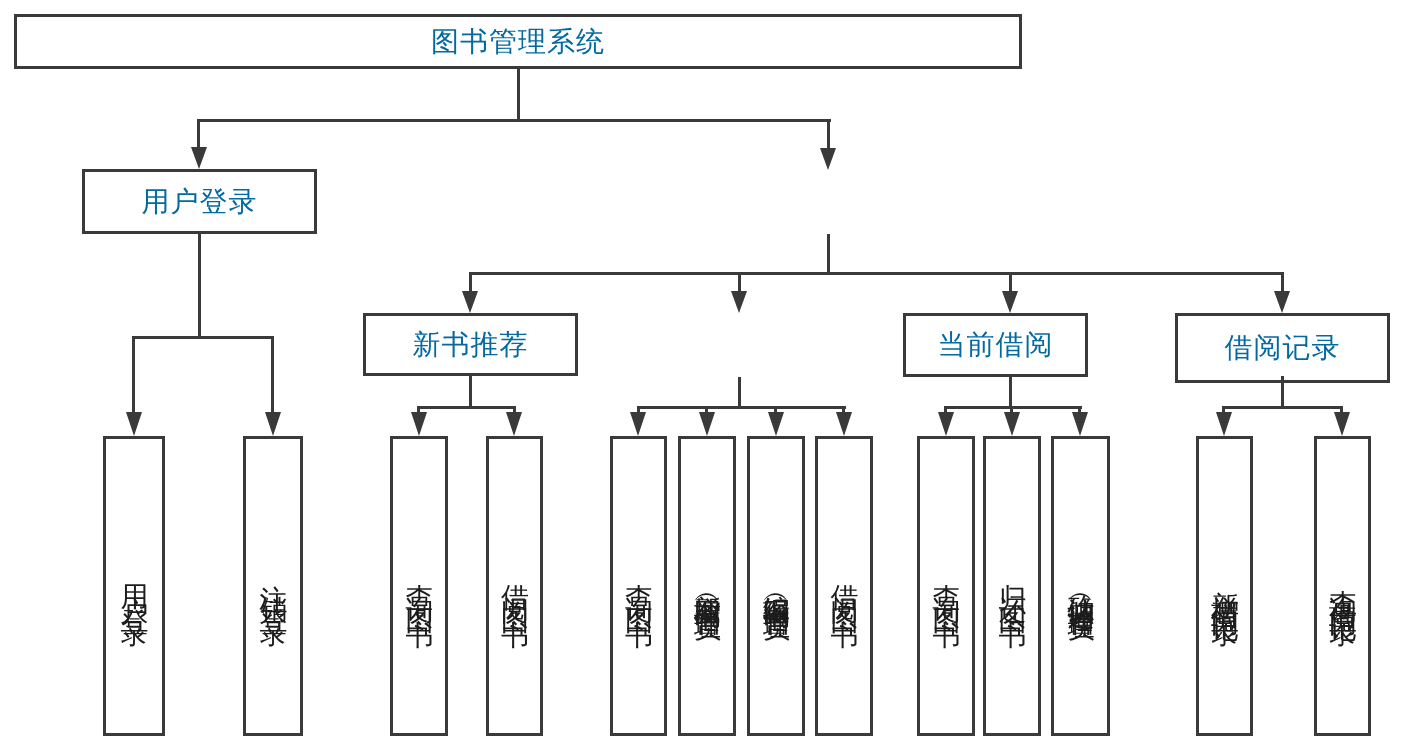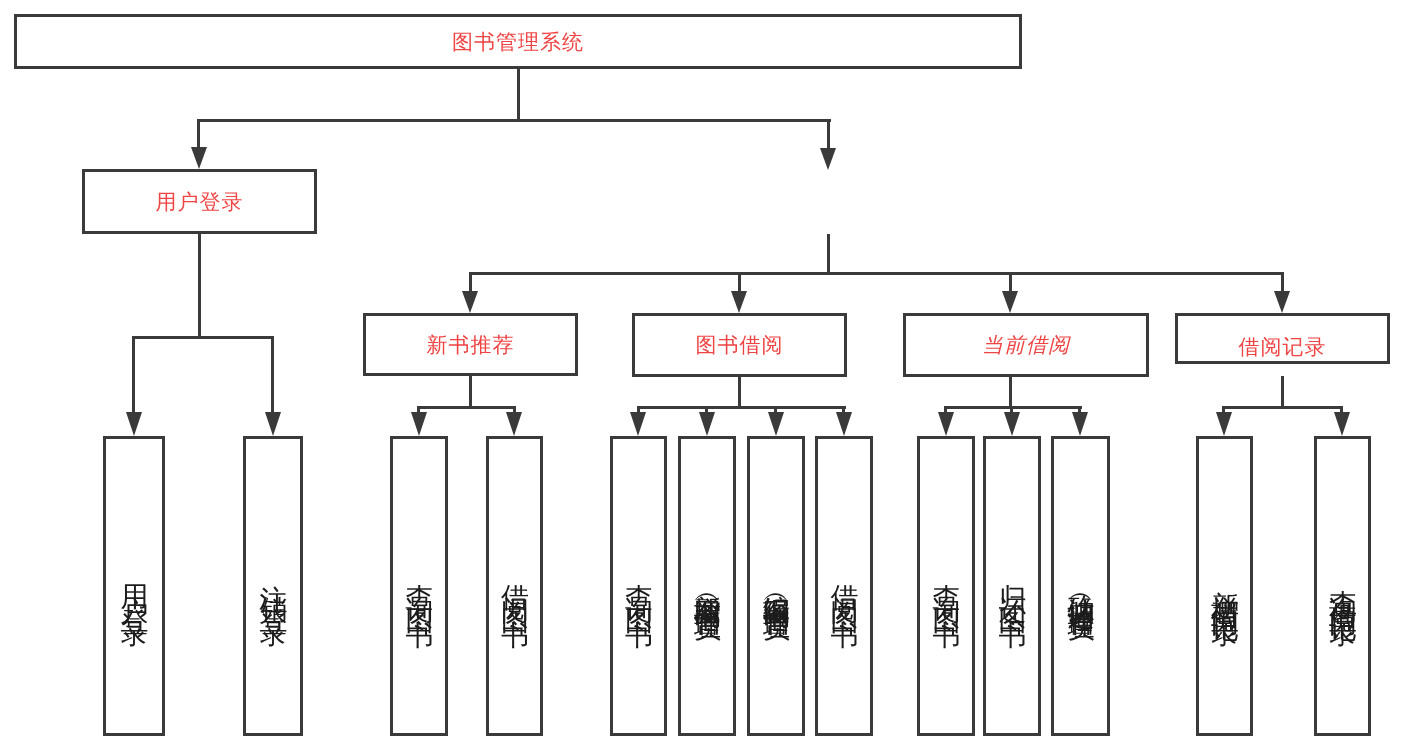--- a/index.html
+++ b/index.html
@@ -13,21 +13,21 @@
   }
   .node{
     position:absolute;
     box-sizing:border-box;
     border:3px solid #3a3a3a;
     background:#ffffff;
     display:flex;
     align-items:center;
     justify-content:center;
   }
-  .h-label{font-size:21px;letter-spacing:1px;color:#ef4444;}
+  .h-label{font-size:28px;letter-spacing:1px;color:#0369a1;}
   .leaf span{
     writing-mode:vertical-rl;
     text-orientation:mixed;
     font-size:28px;
     letter-spacing:12px;
     color:#1c1c1c;
     line-height:1;
   }
   .leaf span.len6{letter-spacing:6px;}
   .leaf span.len9{font-size:27px;letter-spacing:3px;}
@@ -83,27 +83,24 @@
   <div class="vline" style="left:738px;top:272px;height:19px;"></div>
   <div class="arrow" style="left:731px;top:291px;"></div>
   <div class="vline" style="left:1009px;top:272px;height:19px;"></div>
   <div class="arrow" style="left:1002px;top:291px;"></div>
   <div class="vline" style="left:1281px;top:272px;height:19px;"></div>
   <div class="arrow" style="left:1274px;top:291px;"></div>
 
   <div class="node" style="left:363px;top:313px;width:215px;height:63px;">
     <span class="h-label">新书推荐</span>
   </div>
-  <div class="node" style="left:632px;top:313px;width:215px;height:64px;">
-    <span class="h-label">图书借阅</span>
-  </div>
-  <div class="node" style="left:903px;top:313px;width:246px;height:64px;font-style:italic;">
+  <div class="node" style="left:903px;top:313px;width:185px;height:64px;">
     <span class="h-label">当前借阅</span>
   </div>
-  <div class="node" style="left:1175px;top:313px;width:215px;height:51px;align-items:flex-end;">
+  <div class="node" style="left:1175px;top:313px;width:215px;height:70px;">
     <span class="h-label">借阅记录</span>
   </div>
 
   <div class="vline" style="left:469px;top:376px;height:33px;"></div>
   <div class="hline" style="left:417px;top:406px;width:99px;"></div>
   <div class="vline" style="left:417px;top:406px;height:8px;"></div>
   <div class="arrow tall" style="left:411px;top:412px;"></div>
   <div class="vline" style="left:513px;top:406px;height:8px;"></div>
   <div class="arrow tall" style="left:506px;top:412px;"></div>
 

